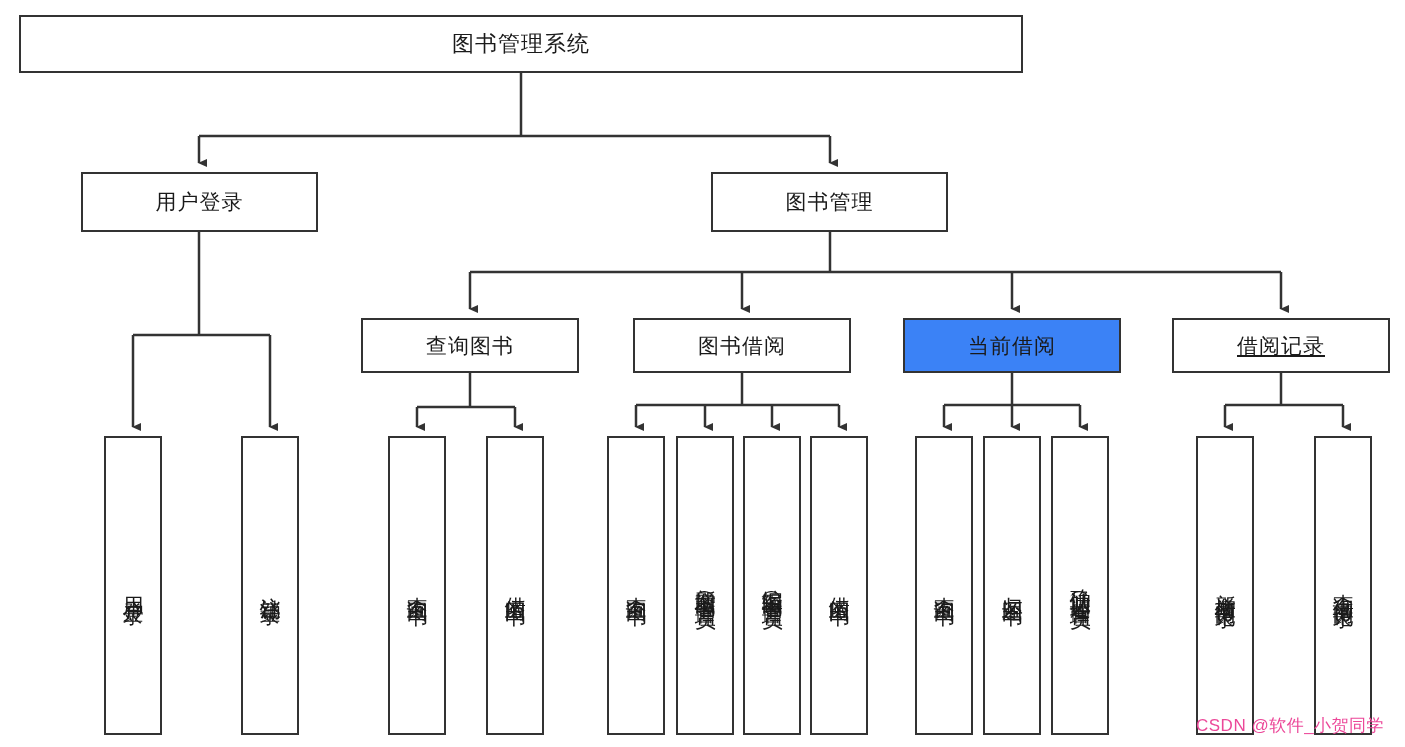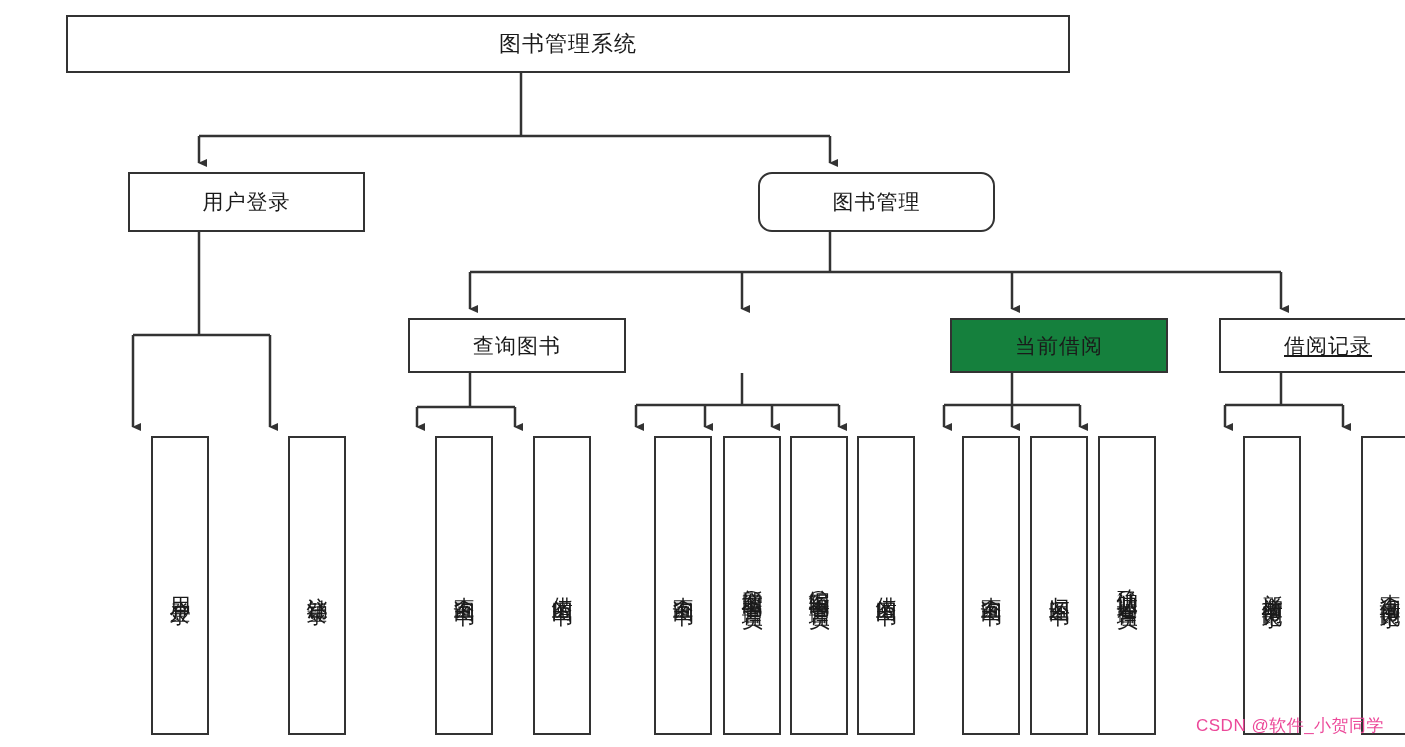--- a/index.html
+++ b/index.html
@@ -28,21 +28,20 @@
   }
   .node {
     position: absolute;
     box-sizing: border-box;
     background: #ffffff;
     border: 2px solid #333333;
     display: flex;
     align-items: center;
     justify-content: center;
     color: #1a1a1a;
-    margin-left: 47px;
   }
   .node-h {
     font-size: 21px;
     line-height: 1.2;
     letter-spacing: 1px;
     white-space: nowrap;
   }
   .node-v {
     writing-mode: vertical-rl;
     text-orientation: upright;
@@ -115,27 +114,28 @@
 
     <line x1="1281" y1="373" x2="1281" y2="405" stroke="#333333" stroke-width="2.5"></line>
     <line x1="1225" y1="405" x2="1343" y2="405" stroke="#333333" stroke-width="2.5"></line>
     <line x1="1225" y1="405" x2="1225" y2="427" stroke="#333333" stroke-width="2.5" marker-end="url(#arrowhead)"></line>
     <line x1="1343" y1="405" x2="1343" y2="427" stroke="#333333" stroke-width="2.5" marker-end="url(#arrowhead)"></line>
   </svg>
 
   <div class="node node-h node-root" style="left: 19px; top: 15px; width: 1004px; height: 58px; border-color: rgb(51, 51, 51); background: rgb(255, 255, 255); color: rgb(26, 26, 26);">图书管理系统</div>
 
   <div class="node node-h" style="left: 81px; top: 172px; width: 237px; height: 60px; border-color: rgb(51, 51, 51); background: rgb(255, 255, 255); color: rgb(26, 26, 26);">用户登录</div>
-  <div class="node node-h" style="left: 711px; top: 172px; width: 237px; height: 60px; border-color: rgb(51, 51, 51); background: rgb(255, 255, 255); color: rgb(26, 26, 26); border-radius: 14px;">图书管理</div>
+  <div class="node node-h" style="left: 711px; top: 172px; width: 237px; height: 60px; border-color: rgb(51, 51, 51); background: rgb(255, 255, 255); color: rgb(26, 26, 26);">图书管理</div>
 
   <div class="node node-v" style="left: 104px; top: 436px; width: 58px; height: 299px; border-color: rgb(51, 51, 51); background: rgb(255, 255, 255); color: rgb(26, 26, 26);">用户登录</div>
   <div class="node node-v" style="left: 241px; top: 436px; width: 58px; height: 299px; border-color: rgb(51, 51, 51); background: rgb(255, 255, 255); color: rgb(26, 26, 26);">注销登录</div>
 
   <div class="node node-h" style="left: 361px; top: 318px; width: 218px; height: 55px; border-color: rgb(51, 51, 51); background: rgb(255, 255, 255); color: rgb(26, 26, 26);">查询图书</div>
-  <div class="node node-h" style="left: 903px; top: 318px; width: 218px; height: 55px; border-color: rgb(51, 51, 51); background: #15803d; color: rgb(26, 26, 26);">当前借阅</div>
+  <div class="node node-h" style="left: 633px; top: 318px; width: 218px; height: 55px; border-color: rgb(51, 51, 51); background: rgb(255, 255, 255); color: rgb(26, 26, 26);">图书借阅</div>
+  <div class="node node-h" style="left: 903px; top: 318px; width: 218px; height: 55px; border-color: rgb(51, 51, 51); background: #3b82f6; color: rgb(26, 26, 26);">当前借阅</div>
   <div class="node node-h" style="left: 1172px; top: 318px; width: 218px; height: 55px; border-color: rgb(51, 51, 51); background: rgb(255, 255, 255); color: rgb(26, 26, 26); text-decoration: underline;">借阅记录</div>
 
   <div class="node node-v" style="left: 388px; top: 436px; width: 58px; height: 299px; border-color: rgb(51, 51, 51); background: rgb(255, 255, 255); color: rgb(26, 26, 26);">查询图书</div>
   <div class="node node-v" style="left: 486px; top: 436px; width: 58px; height: 299px; border-color: rgb(51, 51, 51); background: rgb(255, 255, 255); color: rgb(26, 26, 26);">借阅图书</div>
 
   <div class="node node-v" style="left: 607px; top: 436px; width: 58px; height: 299px; border-color: rgb(51, 51, 51); background: rgb(255, 255, 255); color: rgb(26, 26, 26);">查询图书</div>
   <div class="node node-v" style="left: 676px; top: 436px; width: 58px; height: 299px; border-color: rgb(51, 51, 51); background: rgb(255, 255, 255); color: rgb(26, 26, 26);">新增图书（管理员）</div>
   <div class="node node-v" style="left: 743px; top: 436px; width: 58px; height: 299px; border-color: rgb(51, 51, 51); background: rgb(255, 255, 255); color: rgb(26, 26, 26);">编辑图书（管理员）</div>
   <div class="node node-v" style="left: 810px; top: 436px; width: 58px; height: 299px; border-color: rgb(51, 51, 51); background: rgb(255, 255, 255); color: rgb(26, 26, 26);">借阅图书</div>
 

